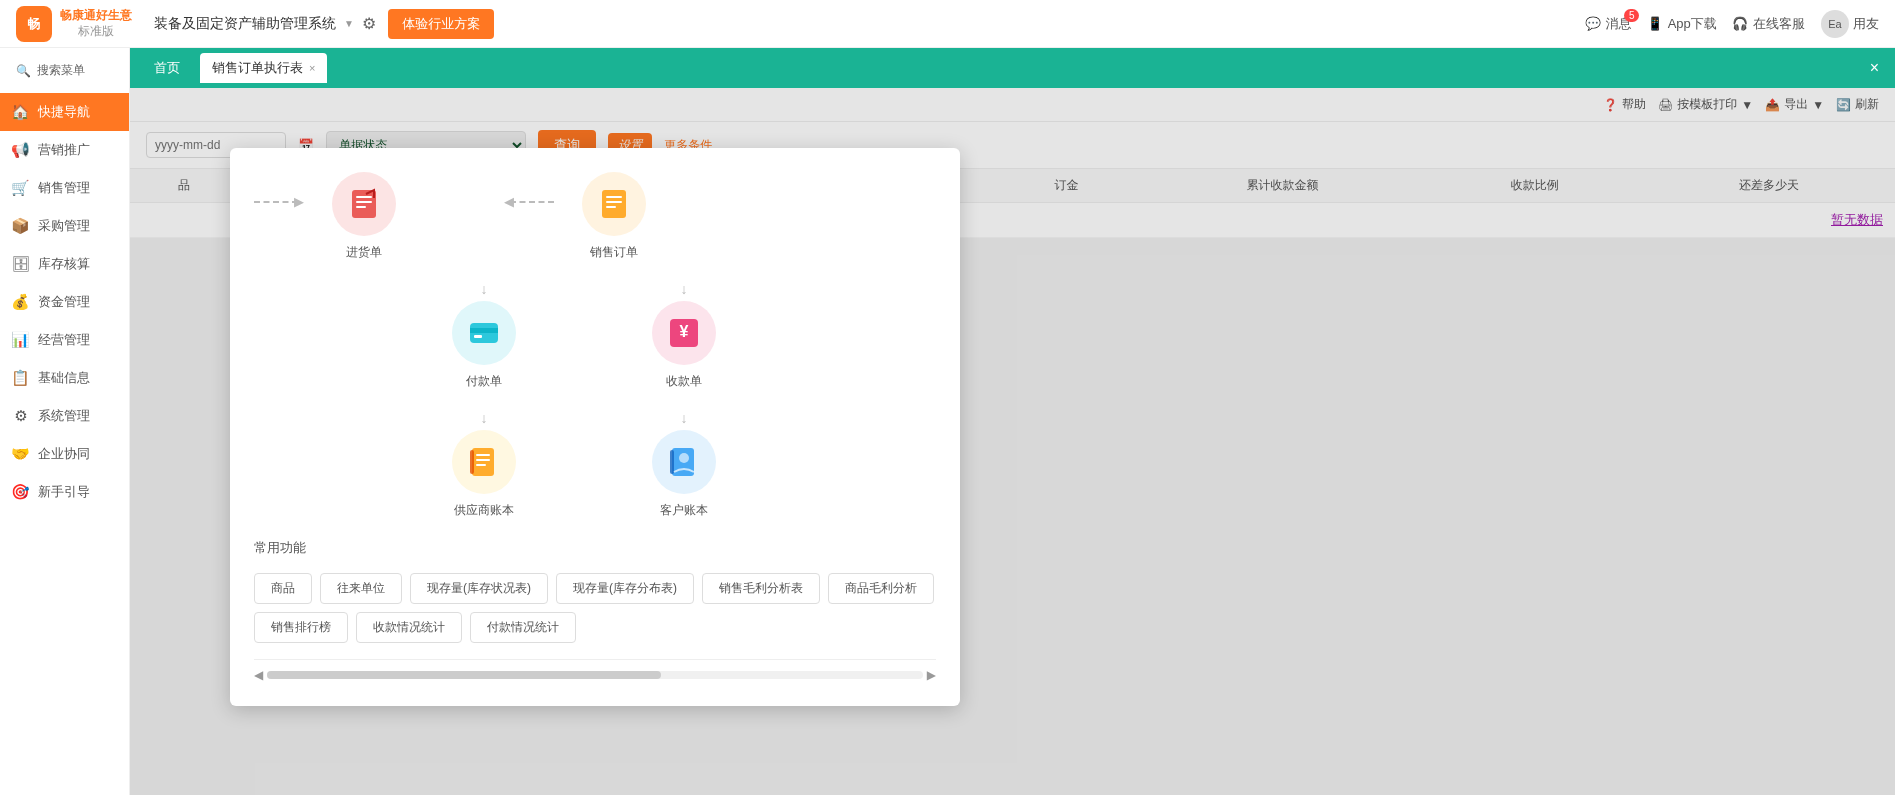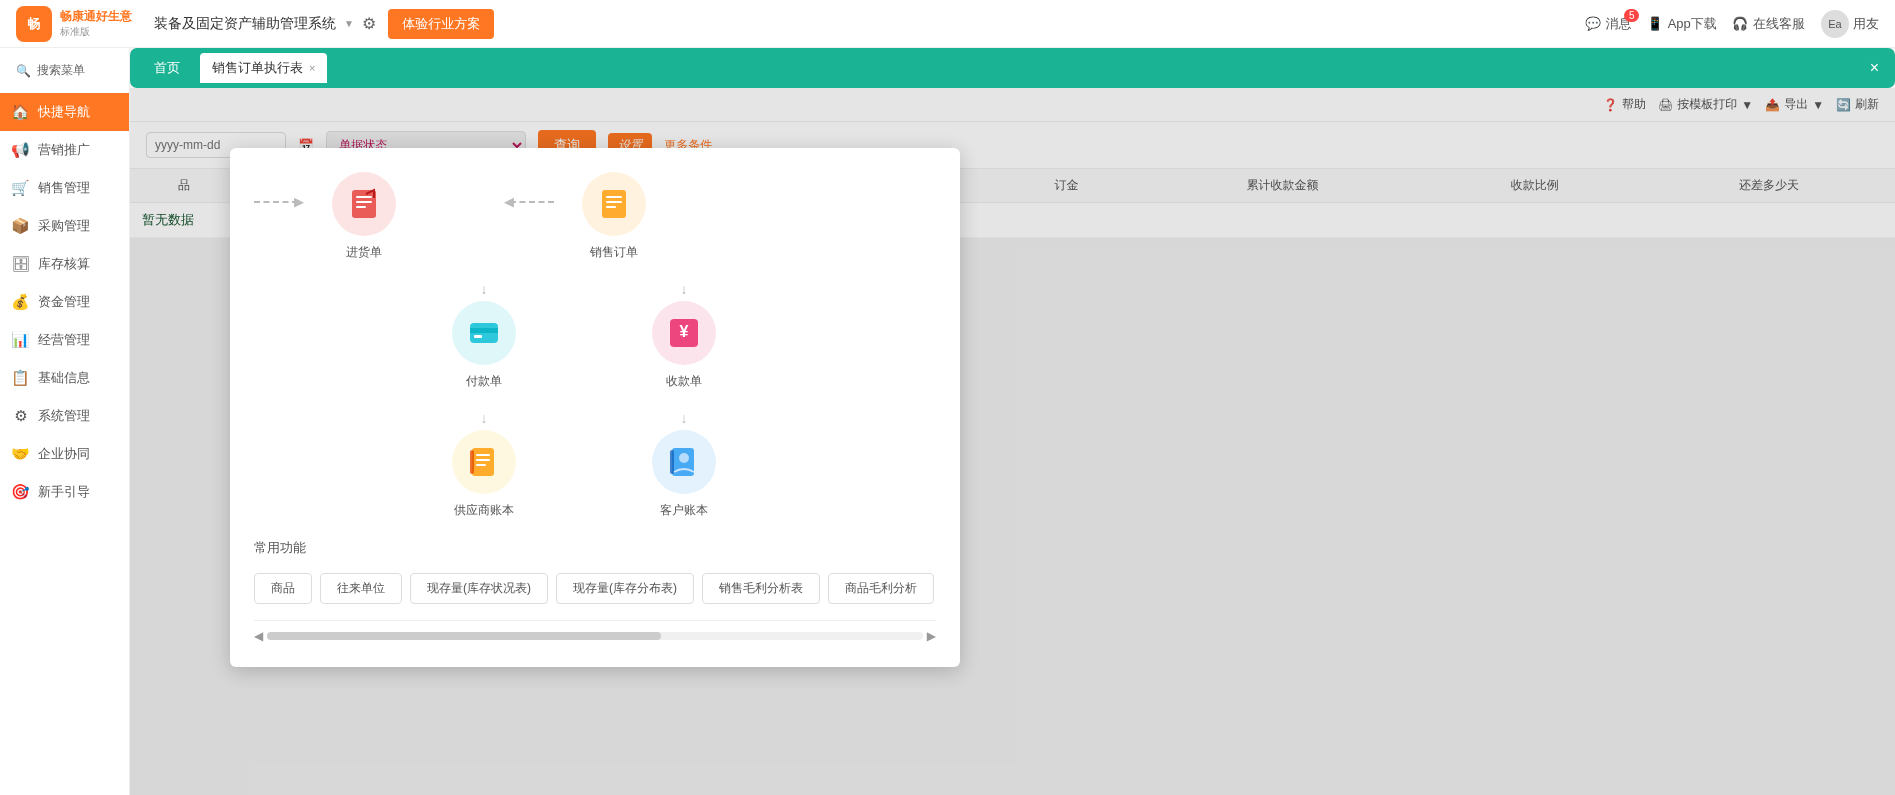--- a/index.html
+++ b/index.html
@@ -4,21 +4,21 @@
   <style>
     * { box-sizing: border-box; margin: 0; padding: 0; }
     body { font-family: 'Microsoft YaHei', Arial, sans-serif; font-size: 13px; background: #f5f5f5; overflow: hidden; }
 
     
     .app-wrapper { display: flex; flex-direction: column; height: 795px; width: 1895px; }
     .top-bar { height: 48px; background: #fff; display: flex; align-items: center; padding: 0 16px; border-bottom: 1px solid #eee; flex-shrink: 0; }
     .main-area { display: flex; flex: 1; overflow: hidden; }
     .sidebar { width: 130px; background: #fff; flex-shrink: 0; border-right: 1px solid #eee; overflow-y: auto; }
     .content-area { flex: 1; display: flex; flex-direction: column; overflow: hidden; }
-    .tab-bar { height: 40px; background: #1ab394; display: flex; align-items: center; padding: 0 8px; flex-shrink: 0; border-radius: 7px; }
+    .tab-bar { height: 40px; background: #1ab394; display: flex; align-items: center; padding: 0 8px; flex-shrink: 0; }
     .page-content { flex: 1; background: #f0f0f0; overflow: auto; position: relative; }
 
     
     .logo-area { display: flex; align-items: center; gap: 8px; width: 130px; }
     .logo-icon { width: 36px; height: 36px; background: #ff7722; border-radius: 8px; display: flex; align-items: center; justify-content: center; color: white; font-size: 18px; font-weight: bold; }
     .logo-text { font-size: 11px; color: #333; line-height: 1.3; }
     .system-title { display: flex; align-items: center; gap: 8px; margin-left: 8px; }
     .system-name { font-size: 14px; color: #333; text-align: center; }
     .dropdown-arrow { color: #999; font-size: 10px; }
     .gear-icon { color: #666; font-size: 16px; margin-left: 8px; cursor: pointer; }
@@ -39,28 +39,28 @@
     .tab-item { background: white; color: #333; padding: 6px 12px; border-radius: 4px 4px 0 0; margin-left: 4px; display: flex; align-items: center; gap: 6px; font-size: 13px; cursor: pointer; }
     .tab-close { color: #999; font-size: 11px; cursor: pointer; }
     .tab-close-right { margin-left: auto; color: white; font-size: 16px; cursor: pointer; padding-right: 8px; }
     .page-toolbar { background: white; padding: 8px 16px; display: flex; align-items: center; gap: 12px; border-bottom: 1px solid #eee; }
     .toolbar-right { margin-left: auto; display: flex; align-items: center; gap: 12px; }
     .toolbar-btn { display: flex; align-items: center; gap: 4px; color: #555; font-size: 12px; cursor: pointer; }
     .query-btn { background: #ff7722; color: white; border: none; padding: 6px 16px; border-radius: 4px; cursor: pointer; font-size: 13px; }
     .set-btn { background: #ff7722; color: white; border: none; padding: 4px 10px; border-radius: 4px; cursor: pointer; font-size: 12px; font-style: italic; }
     .filter-row { background: white; padding: 8px 16px; display: flex; align-items: center; gap: 12px; border-bottom: 1px solid #eee; }
     .date-input { border: 1px solid #ddd; padding: 5px 8px; border-radius: 4px; width: 140px; color: #7f1d1d; font-size: 12px; }
-    .status-select { border: 1px solid #ddd; padding: 5px 8px; border-radius: 4px; width: 200px; color: #be185d; font-size: 12px; }
+    .status-select { border: 1px solid #ddd; padding: 5px 8px; border-radius: 4px; width: 200px; color: #14532d; font-size: 12px; }
     .more-conditions { color: #ff7722; font-size: 12px; cursor: pointer; }
 
     
     .table-wrap { background: white; margin: 0; }
     .data-table { width: 100%; border-collapse: collapse; font-size: 12px; }
     .data-table th { background: #f9f9f9; padding: 8px 12px; text-align: center; border-bottom: 1px solid #eee; color: #555; font-weight: normal; white-space: nowrap; }
-    .data-table td { padding: 8px 12px; text-align: left; border-bottom: 1px solid #f5f5f5; color: #14532d; }
+    .data-table td { padding: 8px 12px; text-align: right; border-bottom: 1px solid #f5f5f5; color: #a21caf; text-decoration: underline; }
     .no-data { text-align: center; color: #999; padding: 40px; font-size: 13px; }
 
     
     .popup-overlay { position: absolute; top: 0; left: 0; right: 0; bottom: 0; background: rgba(0,0,0,0.1); z-index: 100; }
     .popup-box { position: absolute; top: 60px; left: 100px; width: 730px; background: white; border-radius: 6px; box-shadow: 0 4px 20px rgba(0,0,0,0.2); padding: 24px; }
     .flow-node { display: flex; flex-direction: column; align-items: center; gap: 8px; width: 120px; }
     .flow-circle { width: 64px; height: 64px; border-radius: 50%; display: flex; align-items: center; justify-content: center; font-size: 26px; }
     .flow-label { font-size: 12px; color: #555; }
 
     
@@ -83,21 +83,21 @@
 
 <div class="app-wrapper">
 
   <div class="top-bar">
     <div class="logo-area">
       <div class="logo-icon">
         <span style="font-size:13px; font-weight:bold; color:white;">畅</span>
       </div>
       <div class="logo-text">
         <div style="font-size:12px;color:#ff7722;font-weight:bold;">畅康通好生意</div>
-        <div style="font-size:10px;color:#999;">标准版</div>
+        <div style="font-size:12px;color:#999;text-align:center;">标准版</div>
       </div>
     </div>
     <div class="system-title">
       <span class="system-name">装备及固定资产辅助管理系统</span>
       <span class="dropdown-arrow">▼</span>
     </div>
     <span class="gear-icon">⚙</span>
     <button class="trial-btn">体验行业方案</button>
     <div class="top-right">
       <div class="top-right-item">
@@ -367,20 +367,25 @@
             <div class="common-functions">
               <div class="common-title">常用功能</div>
               <div class="func-buttons">
                 <button class="func-btn">商品</button>
                 <button class="func-btn">往来单位</button>
                 <button class="func-btn">现存量(库存状况表)</button>
                 <button class="func-btn">现存量(库存分布表)</button>
                 <button class="func-btn">销售毛利分析表</button>
                 <button class="func-btn">商品毛利分析</button>
               </div>
+              <div class="func-buttons">
+                <button class="func-btn">销售排行榜</button>
+                <button class="func-btn">收款情况统计</button>
+                <button class="func-btn">付款情况统计</button>
+              </div>
             </div>
 
             <div class="popup-scrollbar">
               <span class="scroll-arrow">◀</span>
               <div class="scrollbar-track">
                 <div class="scrollbar-thumb"></div>
               </div>
               <span class="scroll-arrow">▶</span>
             </div>
           </div>

